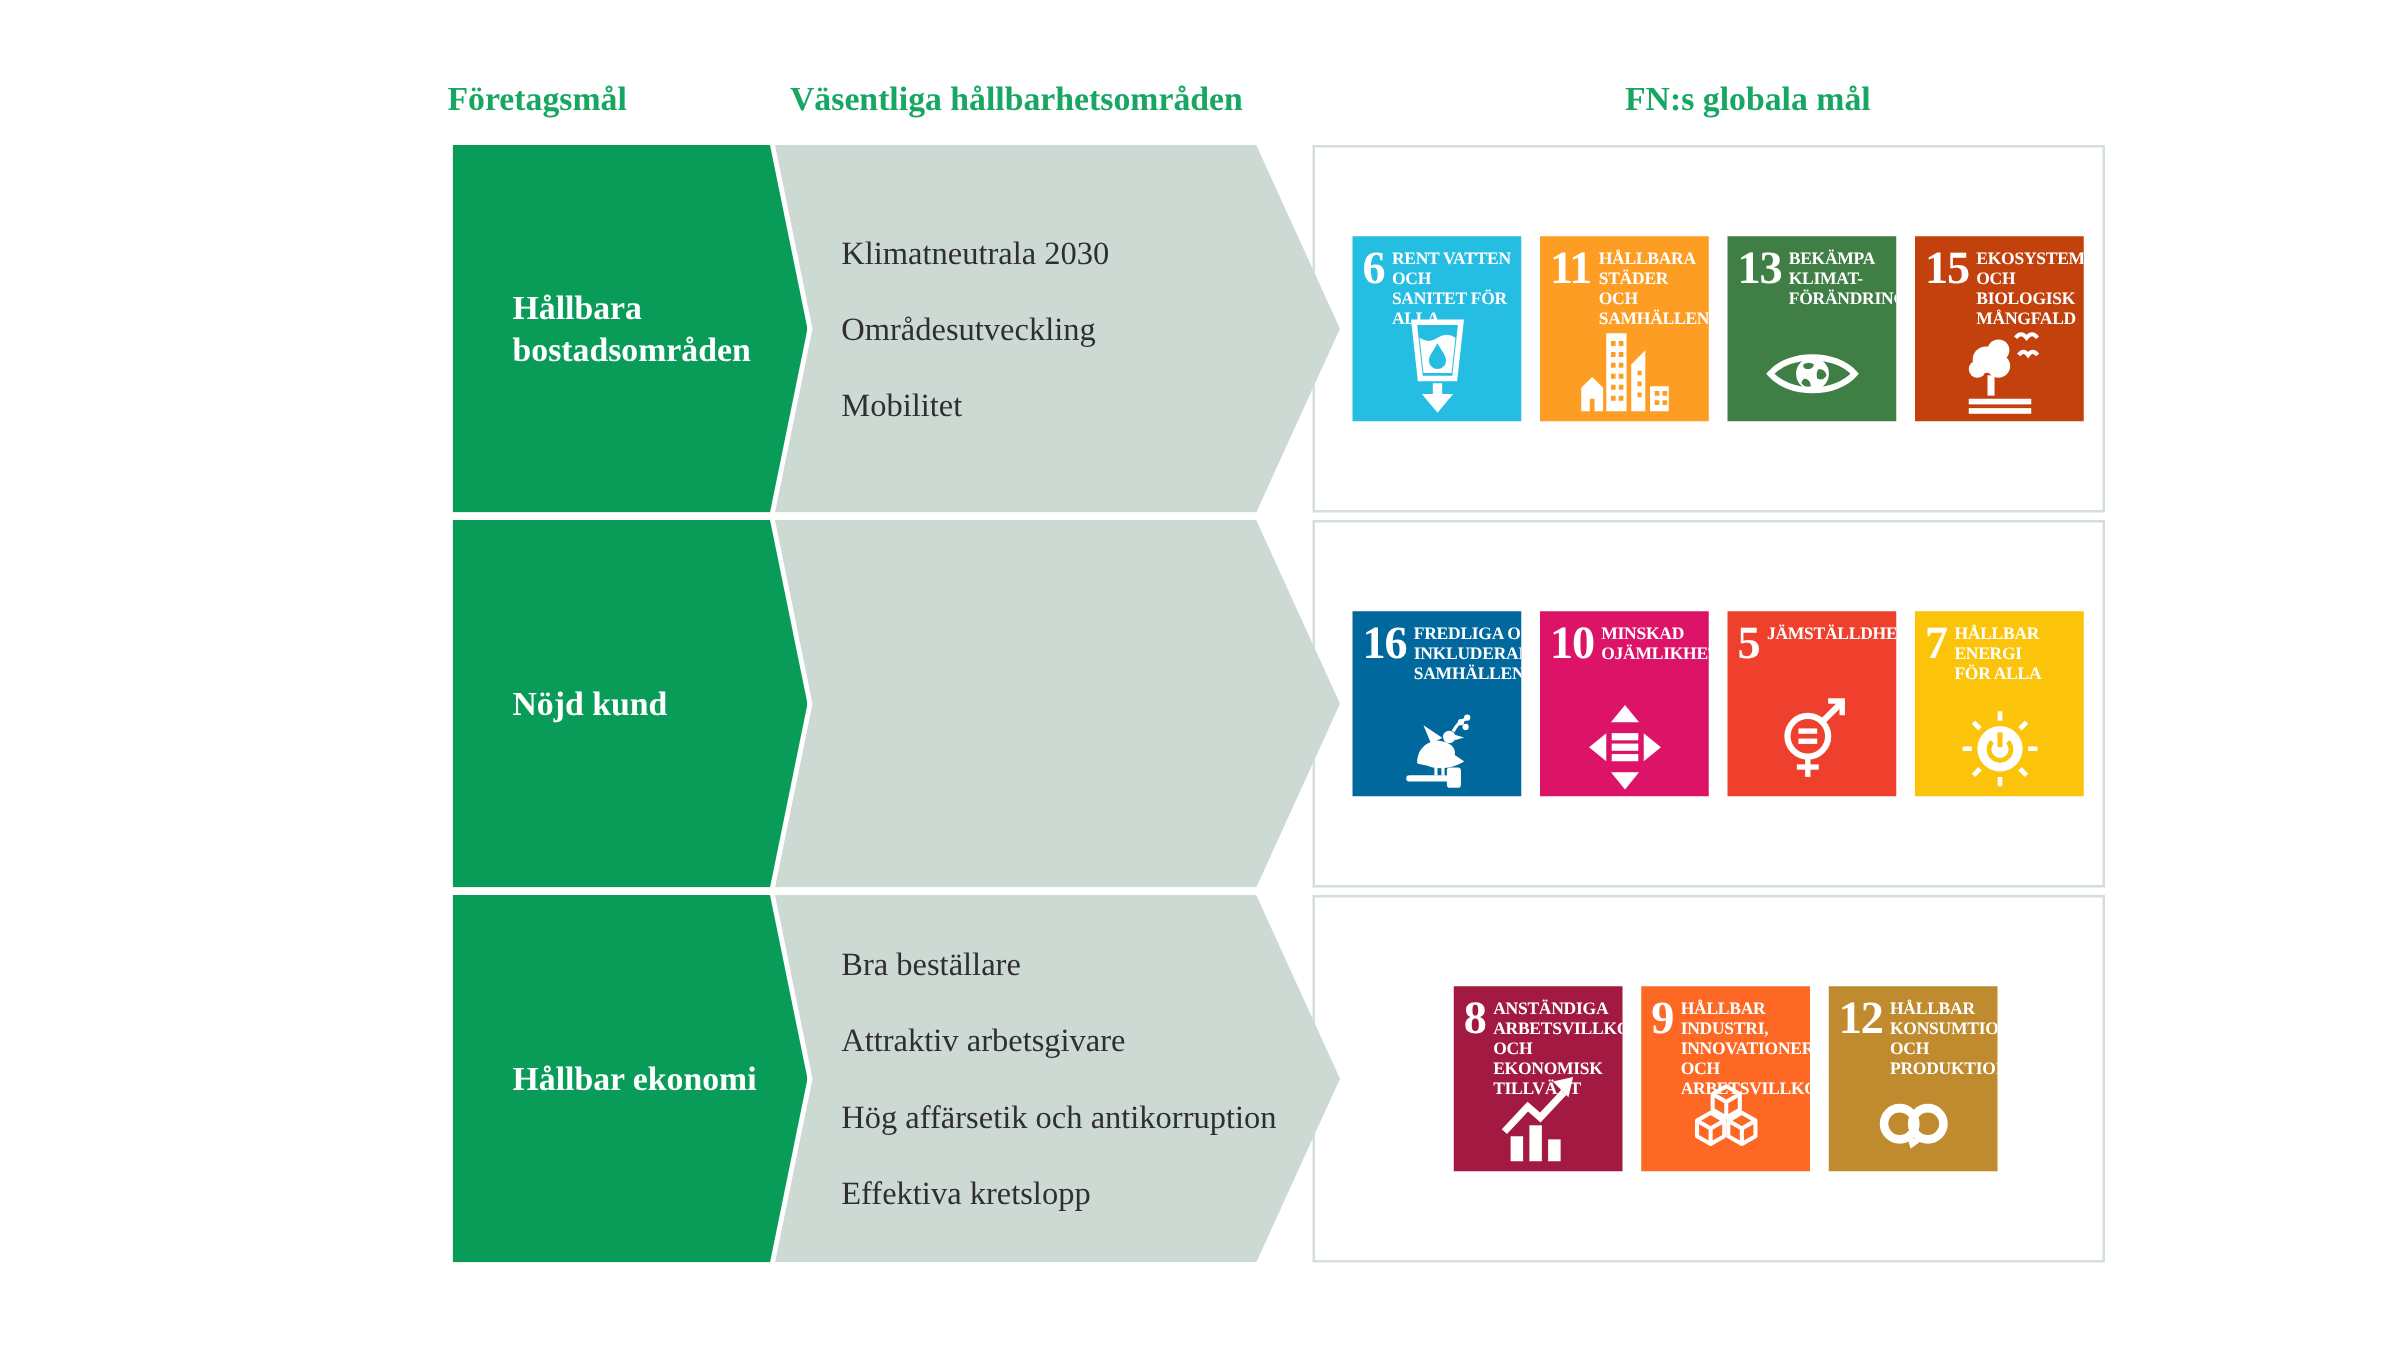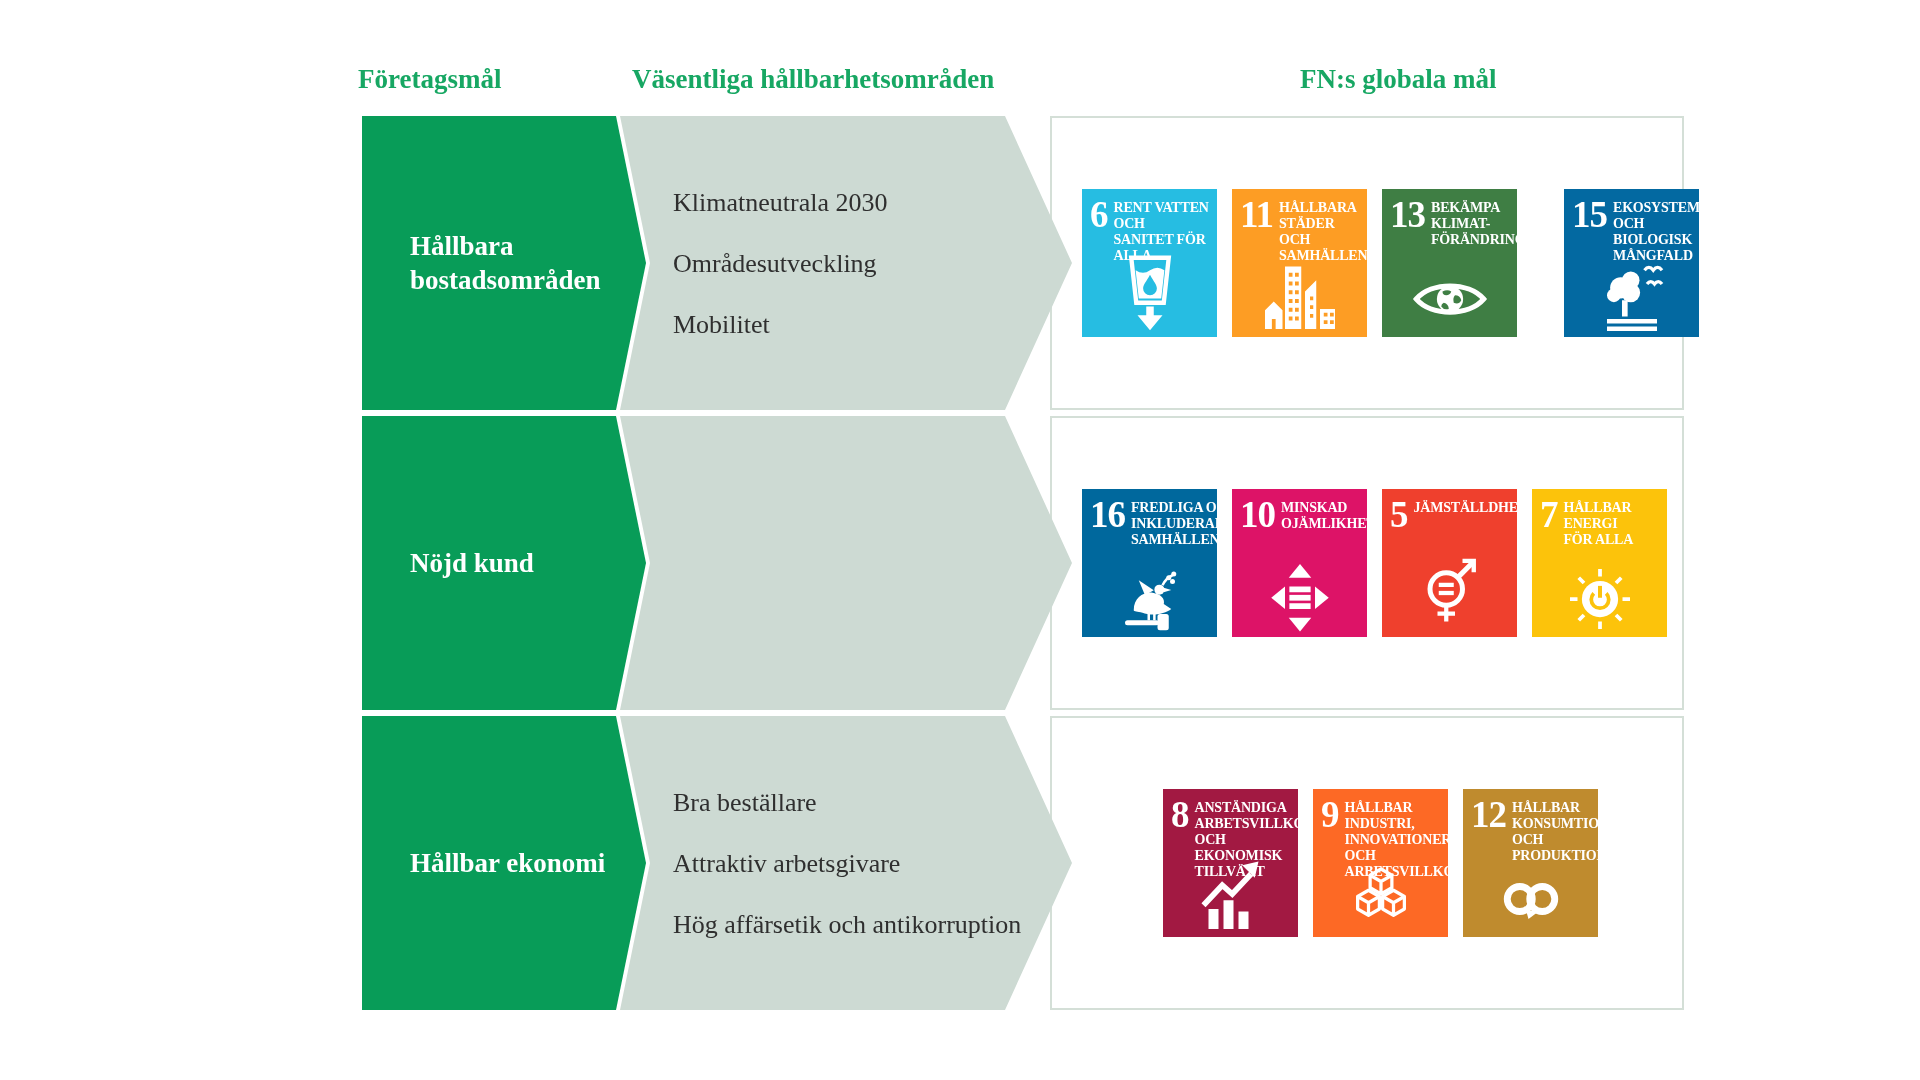--- a/index.html
+++ b/index.html
@@ -109,21 +109,21 @@
       <div class="sdg-label">BEKÄMPA KLIMAT-
 FÖRÄNDRINGEN</div>
     </div>
     <svg class="sdg-icon" viewBox="0 0 64 64">
       <path d="M5,36 C17,22 47,22 59,36 C47,50 17,50 5,36 Z" fill="none" stroke="#fff" stroke-width="4"></path>
       <circle cx="32" cy="36" r="10.5" fill="#fff"></circle>
       <path fill="currentColor" d="M26,30 q4,-2 7,0 q-1,3 -4,3 q-3,0 -3,-3 Z M36,33 q4,0 5,4 q-2,4 -6,2 q-1,-4 1,-6 Z M27,39 q4,1 4,5 q-4,1 -6,-2 q0,-2 2,-3 Z"></path>
     </svg>
   </div>
 
-  <div class="sdg-tile" style="left: 1532px; top: 189px; background-color: #0369a1; color: rgb(86, 192, 43); margin-left: 32px;">
+  <div class="sdg-tile" style="left: 1532px; top: 189px; background-color: #c2410c; color: rgb(86, 192, 43);">
     <div class="sdg-head">
       <div class="sdg-num">15</div>
       <div class="sdg-label">EKOSYSTEM OCH
 BIOLOGISK
 MÅNGFALD</div>
     </div>
     <svg class="sdg-icon" viewBox="0 0 64 64">
       <g fill="#fff">
         <circle cx="23" cy="27" r="8.5"></circle>
           <circle cx="31" cy="21" r="7"></circle>
@@ -221,20 +221,21 @@
   <div class="panel" style="top:716px"></div>
   <div class="arrow-green" style="top: 716px; background-color: rgb(8, 156, 88); color: rgb(8, 156, 88);"></div>
   <div class="arrow-gray" style="top: 716px; background-color: rgb(205, 218, 211); color: rgb(205, 218, 211);"></div>
   <div class="goal-label" style="top:716px">
     <span>Hållbar ekonomi</span>
   </div>
   <div class="areas" style="top:716px">
     <div>Bra beställare</div>
     <div>Attraktiv arbetsgivare</div>
     <div>Hög affärsetik och antikorruption</div>
+    <div>Effektiva kretslopp</div>
   </div>
 
   <div class="sdg-tile" style="left: 1163px; top: 789px; background-color: rgb(162, 25, 66); color: rgb(162, 25, 66);">
     <div class="sdg-head">
       <div class="sdg-num">8</div>
       <div class="sdg-label">ANSTÄNDIGA
 ARBETSVILLKOR
 OCH EKONOMISK
 TILLVÄXT</div>
     </div>

